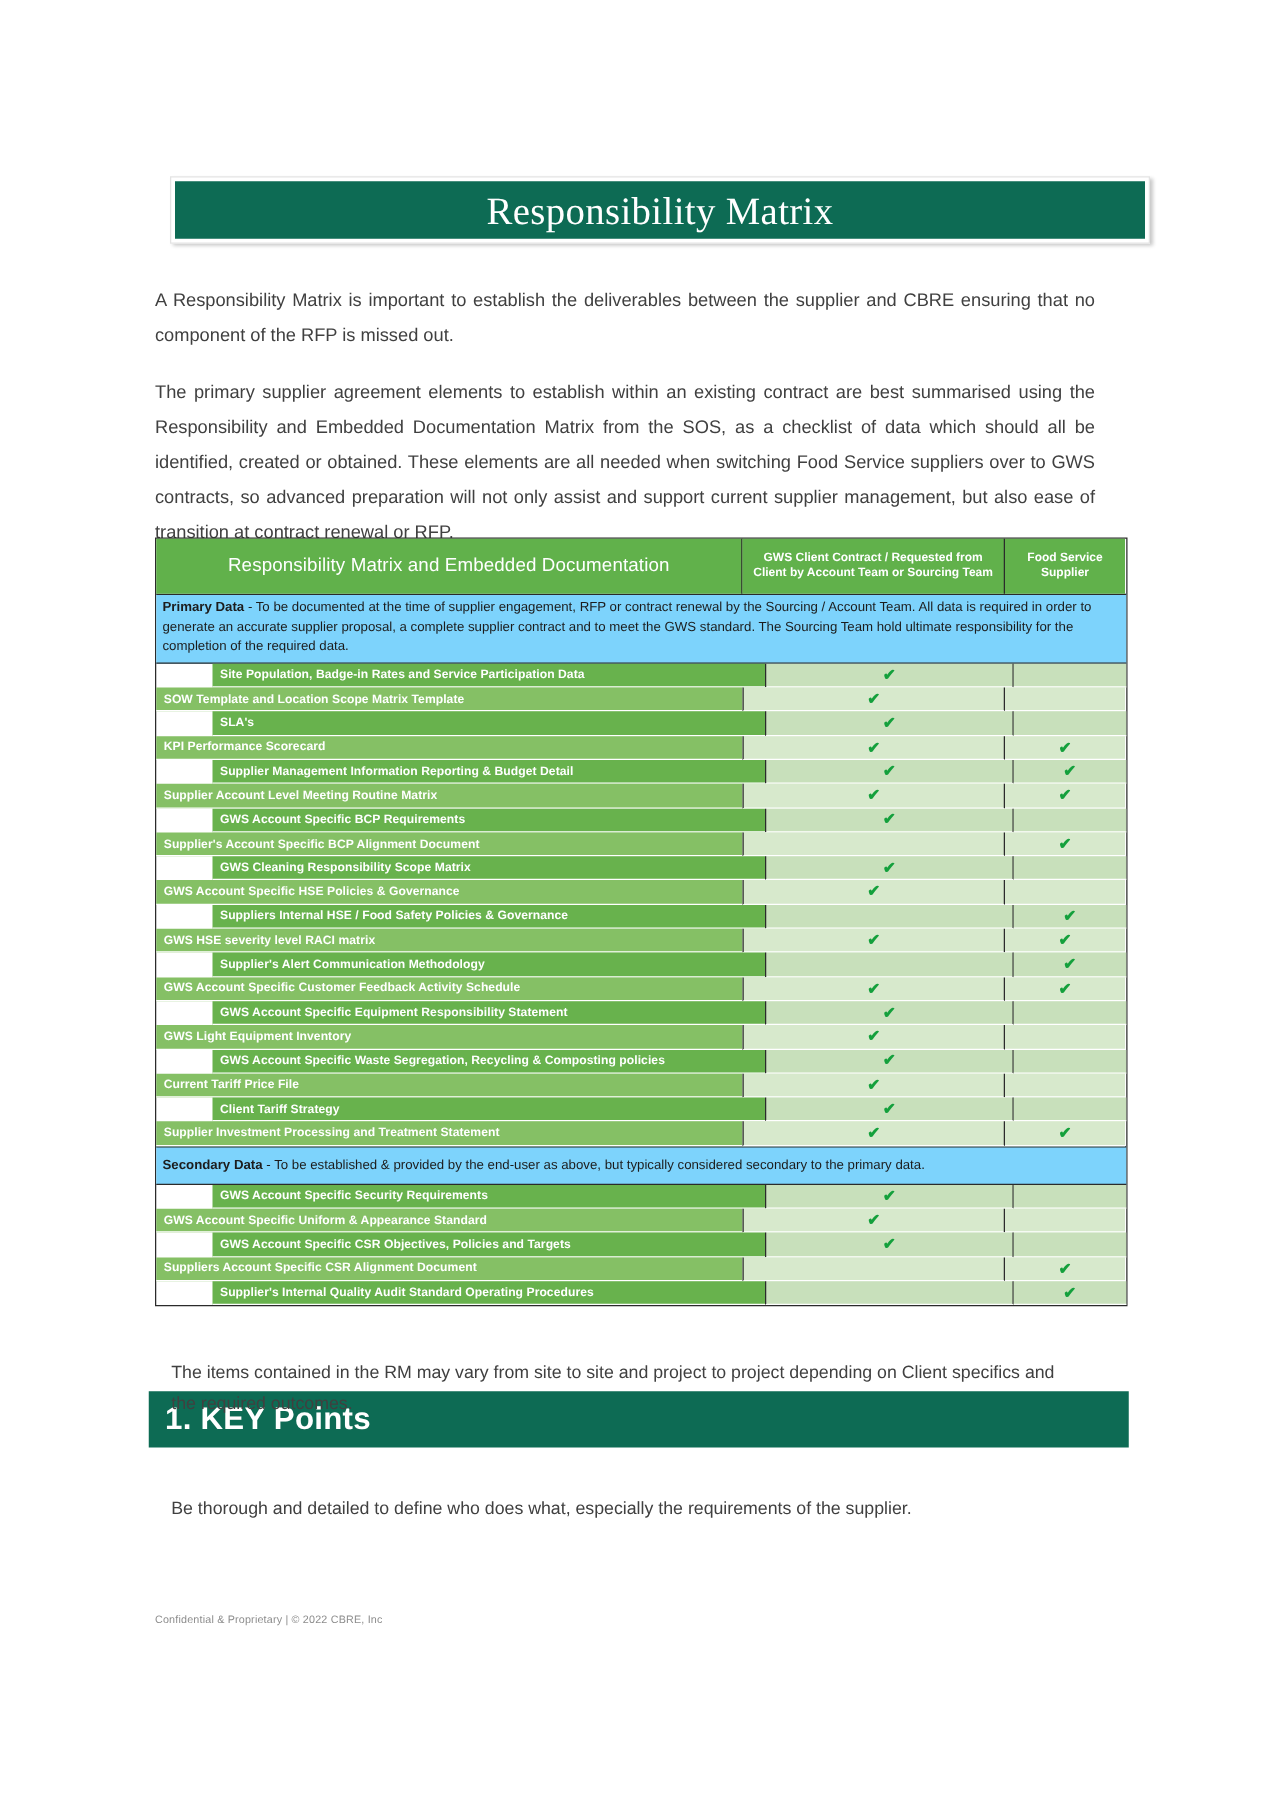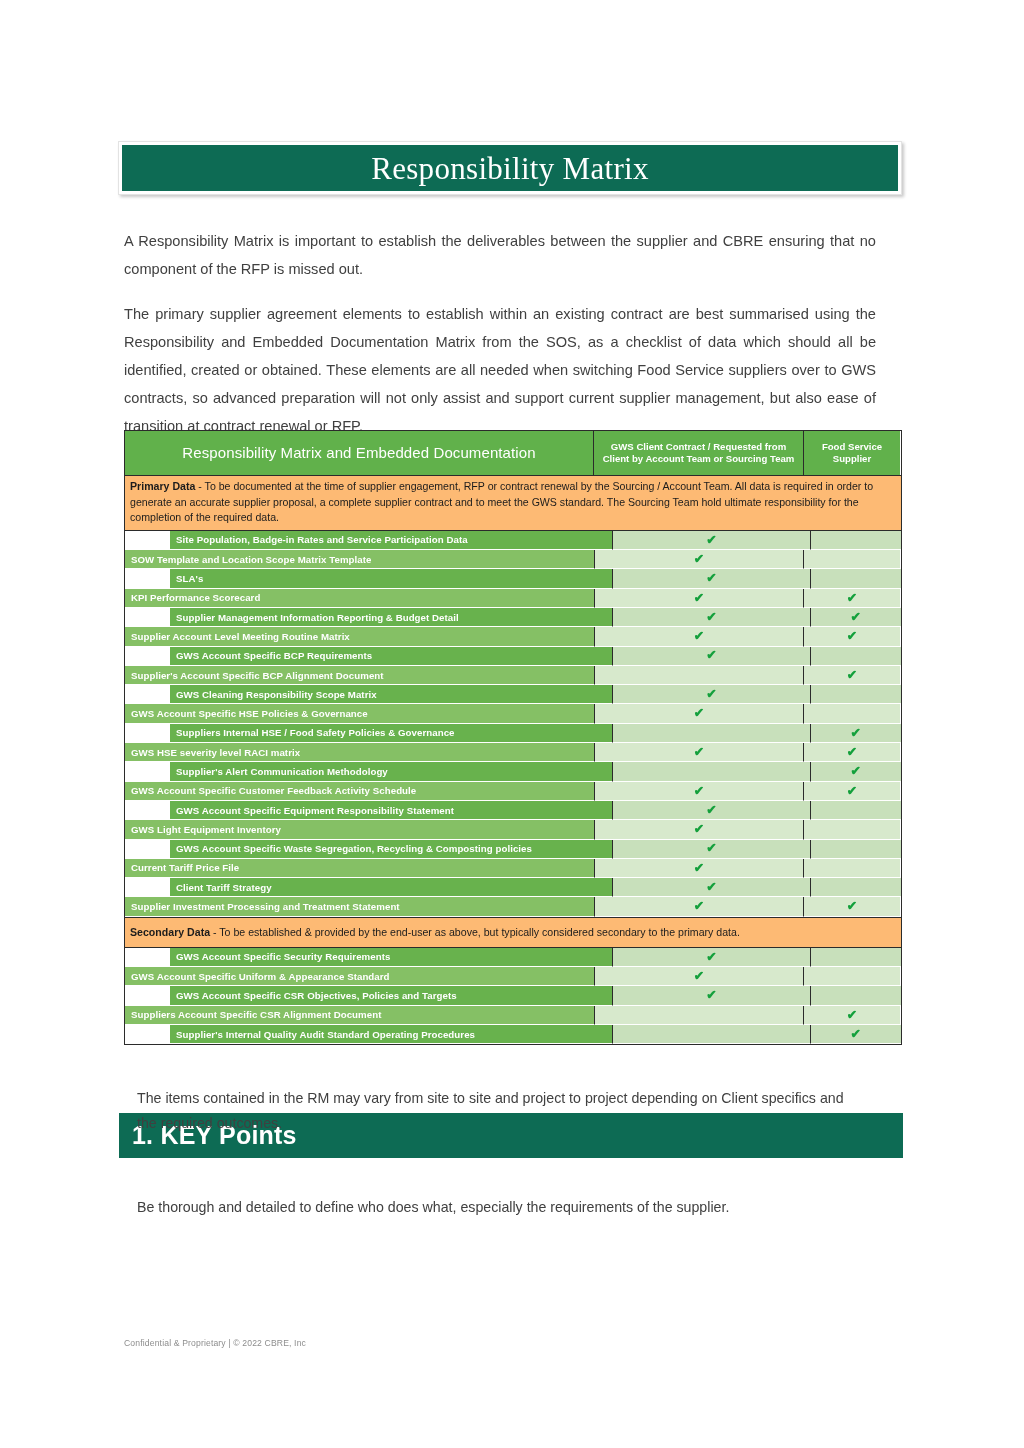--- a/index.html
+++ b/index.html
@@ -18,21 +18,21 @@
   .page {
     position: absolute;
     left: 0; top: 0;
     width: 1024px;
     height: 1448px;
   }
 
   
   .title-banner-wrap {
     position: absolute;
-    left: 118px;
+    left: 136px;
     top: 141px;
     width: 784px;
     height: 54px;
     background: #ffffff;
     border: 1px solid #e3e3e3;
     box-shadow: 2px 2px 3px rgba(0,0,0,0.22);
     box-sizing: border-box;
     padding: 3px;
   }
   .title-banner {
@@ -105,21 +105,21 @@
   .hdr .c-label {
     font-size: 15px;
     font-weight: normal;
     letter-spacing: 0.1px;
   }
   .hdr .c-client { font-size: 9.6px; }
   .hdr .c-supp   { font-size: 9.6px; }
 
   
   .section-row {
-    background: #fdba74;
+    background: #7dd3fc;
     color: #1c1c1c;
     font-size: 10.6px;
     line-height: 15.6px;
     padding: 3px 5px 4px 5px;
     border-top: 1.4px solid #2b2b2b;
     border-bottom: 1.4px solid #2b2b2b;
     box-sizing: border-box;
     width: 100%;
   }
   .section-row b { font-weight: bold; }
@@ -196,21 +196,20 @@
   .key-para.k2 { top: 1181px; }
 
   
   .footer {
     position: absolute;
     left: 124px;
     top: 1290px;
     font-size: 8.6px;
     color: #8d8d8d;
     letter-spacing: 0.15px;
-    margin-top: 48px;
   }
 </style>
 </head>
 <body>
 
 <div class="page">
 
   <div class="title-banner-wrap">
     <div class="title-banner">
       <span class="title-text">Responsibility Matrix</span>

